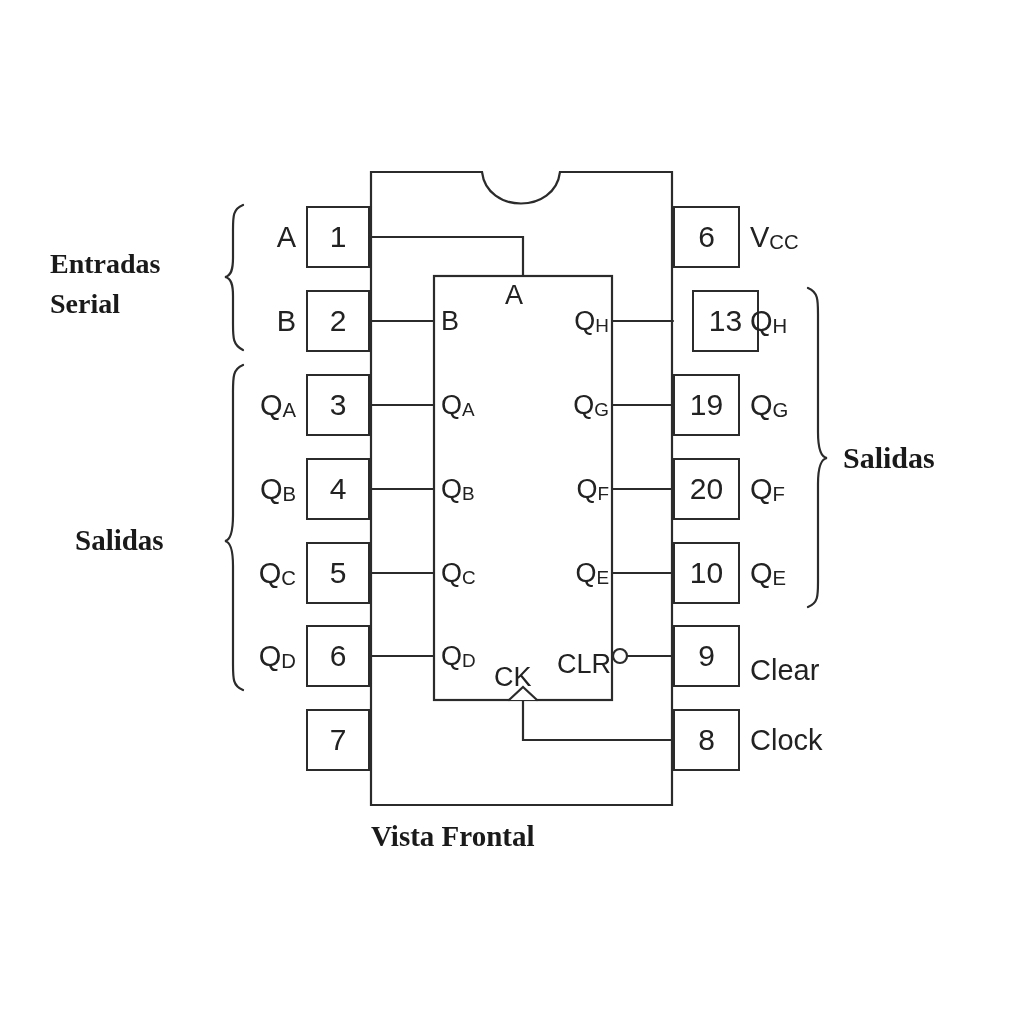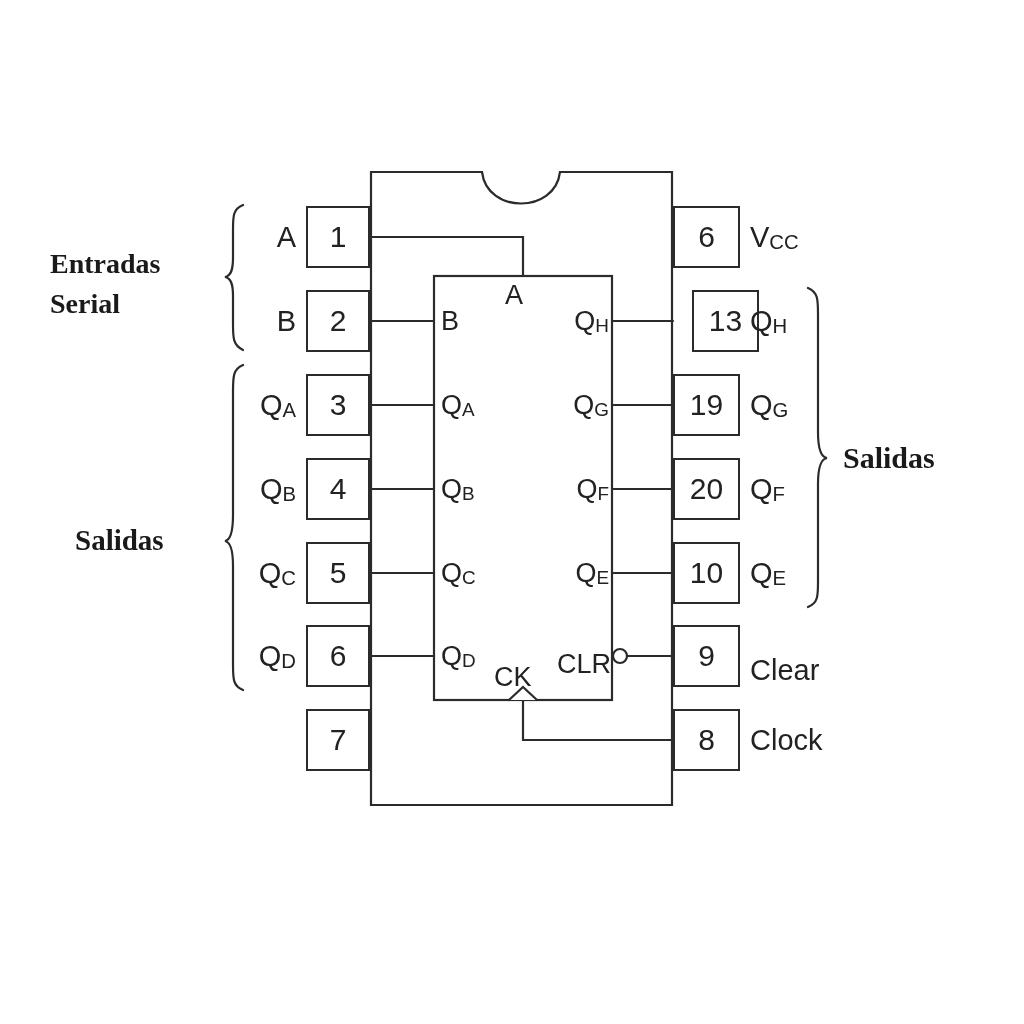--- a/index.html
+++ b/index.html
@@ -134,14 +134,15 @@
   <div class="lbl inR" style="top:648px;width:131px"><span>CLR</span></div>
   <div class="lbl center" style="left:494px;top:662px;width:58px;font-size:27px;height:30px;line-height:30px"><span>CK</span></div>
 
   <div class="serif center" style="left:50px;top:244px;width:180px;font-size:28px;line-height:40px">
     <div>Entradas</div>
     <div>Serial</div>
   </div>
   <div class="serif center" style="left:75px;top:524px;width:175px;font-size:29px">Salidas</div>
   <div class="serif" style="left:843px;top:441px;font-size:30px">Salidas</div>
 
+  <div class="serif center" style="left:371px;top:820px;width:301px;font-size:29px">Vista Frontal</div>
 
 </div>
 
 </body></html>

